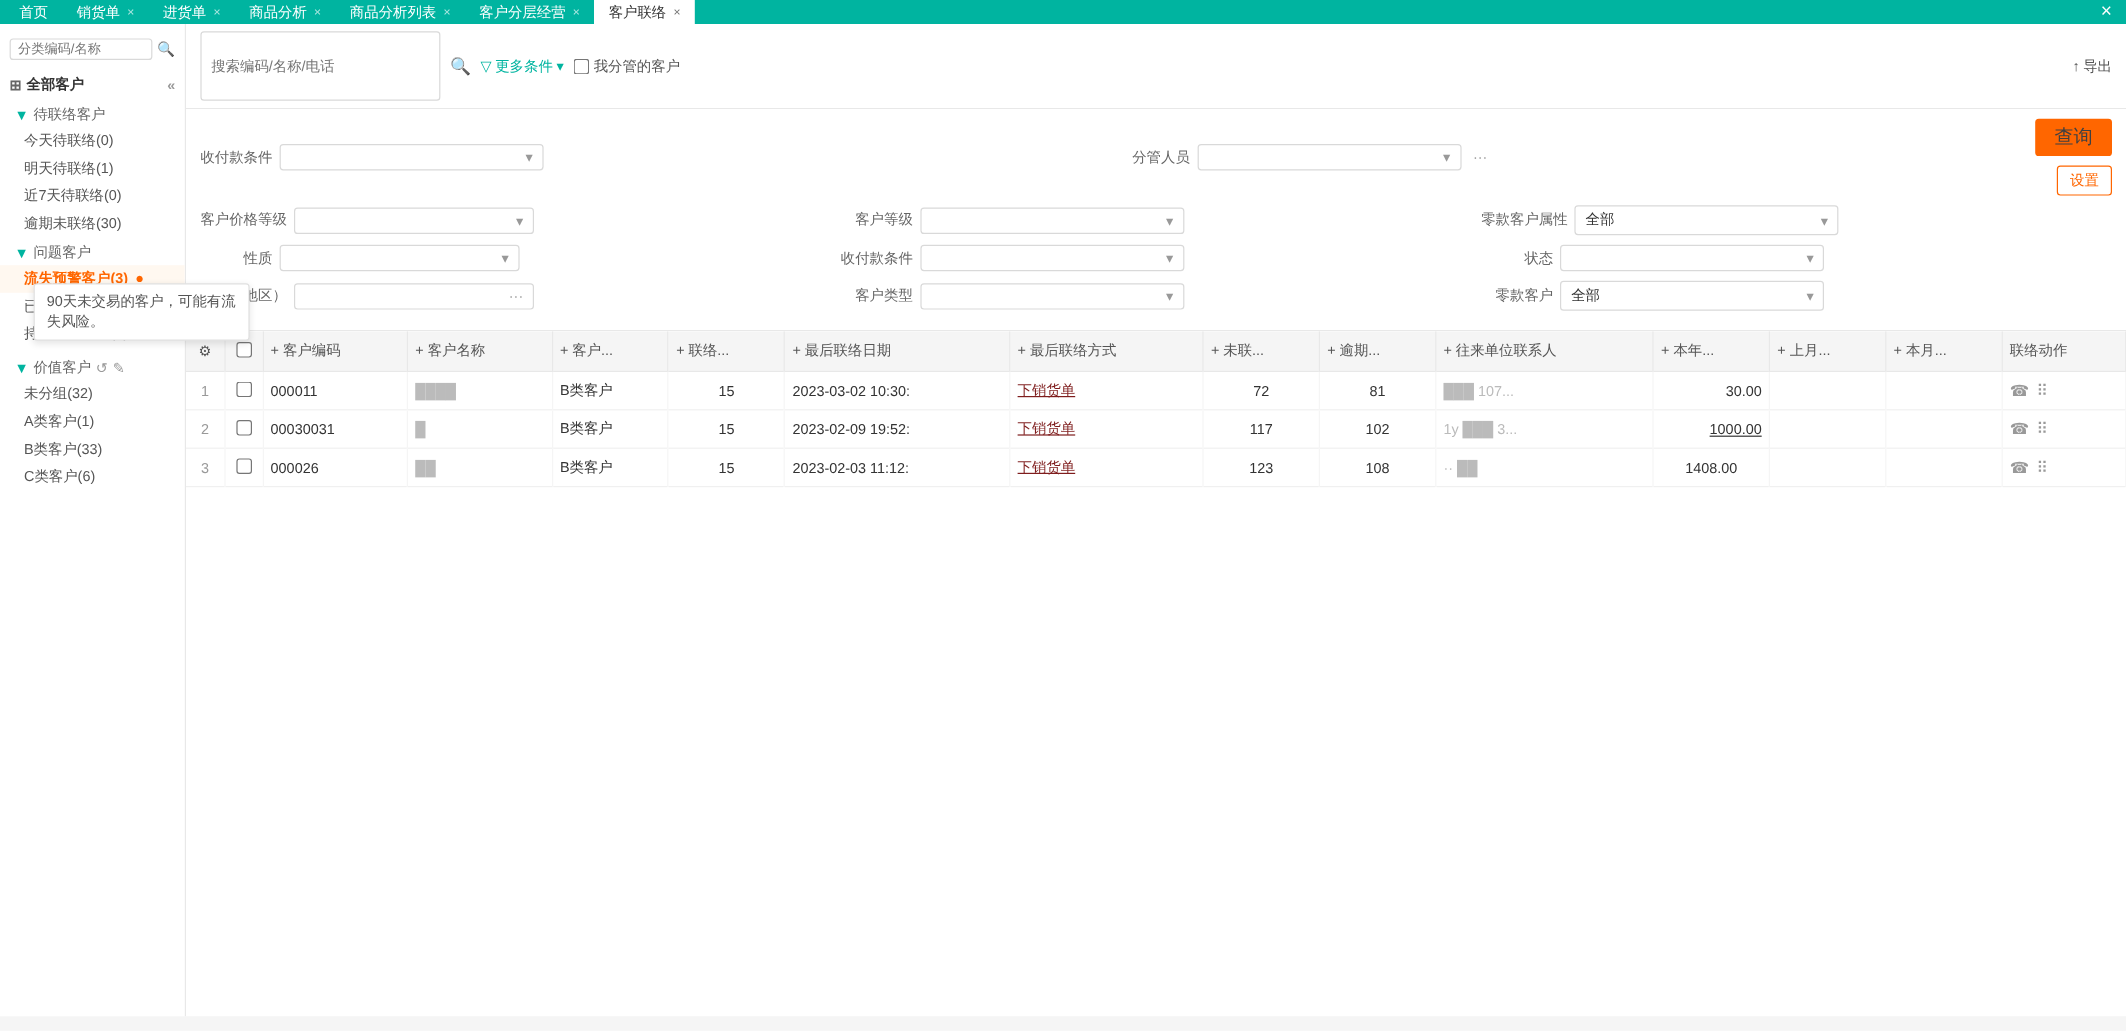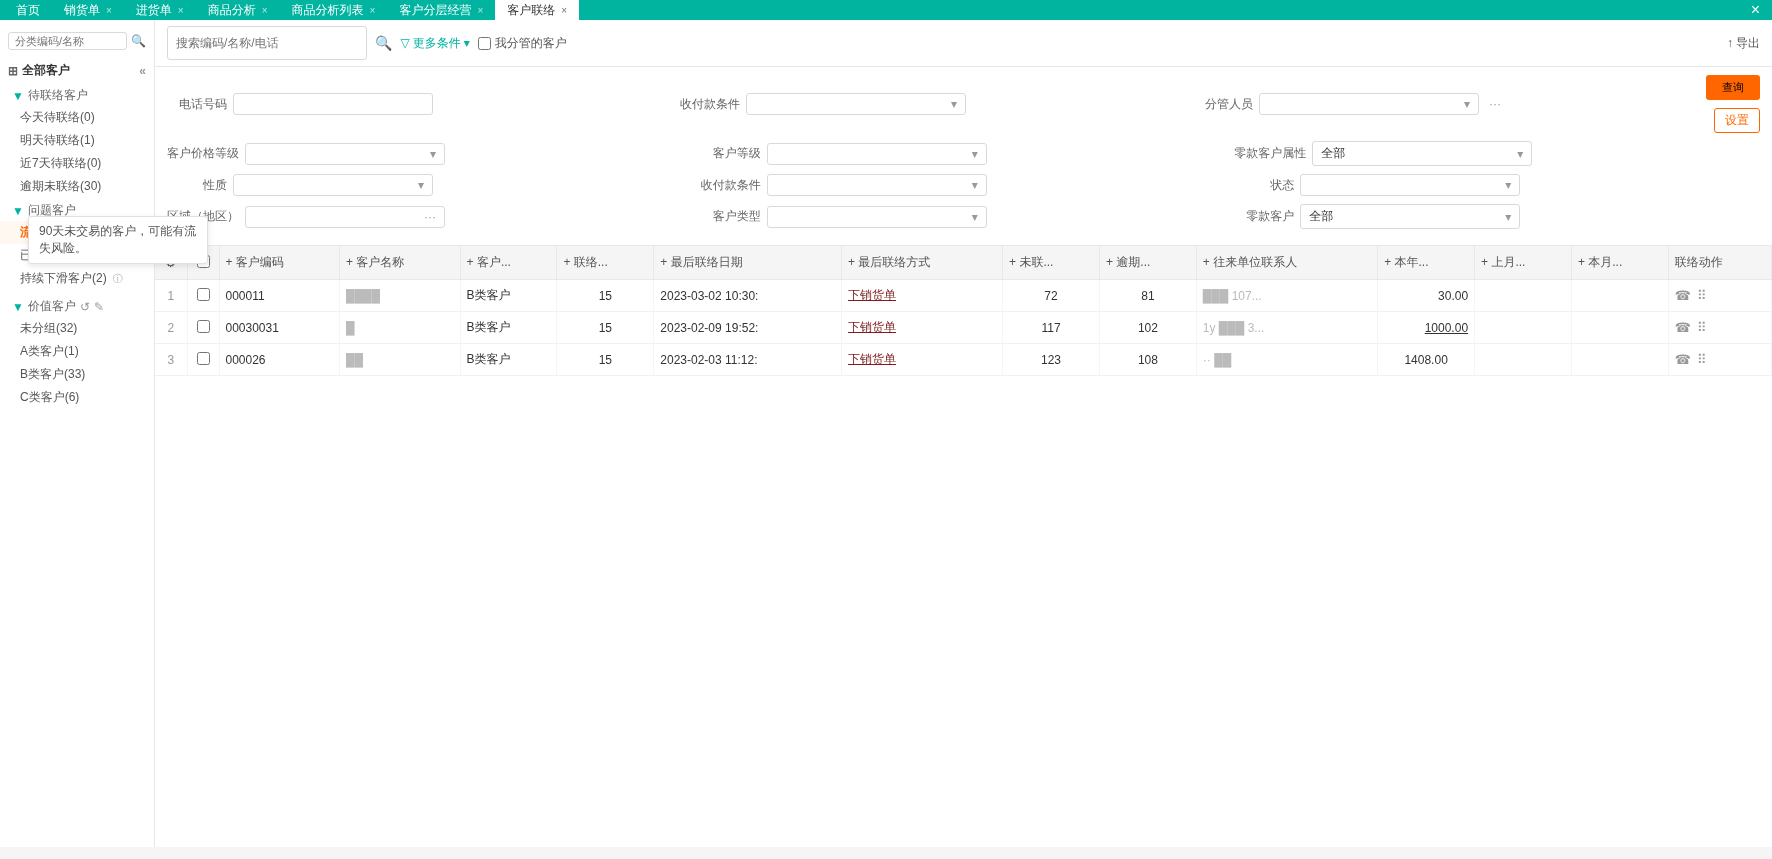--- a/index.html
+++ b/index.html
@@ -134,21 +134,21 @@
       display: flex;
       align-items: center;
       padding: 6px 12px;
       border-bottom: 1px solid #e8e8e8;
       background: #fff;
       gap: 8px;
     }
     .filter-search-input {
       border: 1px solid #d9d9d9;
       border-radius: 3px;
-      padding: 9px 8px;
+      padding: 21px 8px;
       width: 200px;
       font-size: 12px;
     }
     .filter-search-btn {
       background: none;
       border: none;
       cursor: pointer;
       color: #00b4a0;
       font-size: 14px;
     }
@@ -231,26 +231,26 @@
       margin-left: auto;
       color: #999;
     }
     .filter-field-dots {
       color: #999;
       cursor: pointer;
       margin-left: 4px;
     }
     .query-btn {
       background: #ff6600;
-      color: #000000;
+      color: #404040;
       border: none;
       border-radius: 3px;
       padding: 5px 16px;
       cursor: pointer;
-      font-size: 11px;
+      font-size: 16px;
     }
     .setting-btn {
       background: #fff;
       color: #ff6600;
       border: 1px solid #ff6600;
       border-radius: 3px;
       padding: 3px 10px;
       cursor: pointer;
       font-size: 12px;
       margin-top: 4px;
@@ -313,21 +313,21 @@
     
     .tooltip-box {
       position: absolute;
       background: #fff;
       border: 1px solid #e0e0e0;
       border-radius: 3px;
       padding: 6px 10px;
       font-size: 11px;
       color: #555;
       box-shadow: 0 2px 6px rgba(0,0,0,0.1);
-      top: 216px;
+      top: 236px;
       left: 28px;
       z-index: 100;
       max-width: 180px;
     }
 
     
     .pagination-bar {
       display: flex;
       align-items: center;
       justify-content: flex-end;
@@ -477,24 +477,20 @@
       </label>
       <button class="filter-export-btn">
         <span>↑</span>
         <span>导出</span>
       </button>
     </div>
 
     <div class="advanced-filter">
 
       <div class="filter-row">
-        <div class="filter-field">
-          <label>电话号码</label>
-          <input type="text" style="width: 200px; border: 1px solid rgb(217, 217, 217); border-radius: 3px; padding: 3px 8px;">
-        </div>
         <div class="filter-field">
           <label>收付款条件</label>
           <div class="filter-select" style="width:220px;">
             <span></span>
             <span class="select-arrow">▾</span>
           </div>
         </div>
         <div class="filter-field">
           <label>分管人员</label>
           <div class="filter-select" style="width:220px;">

